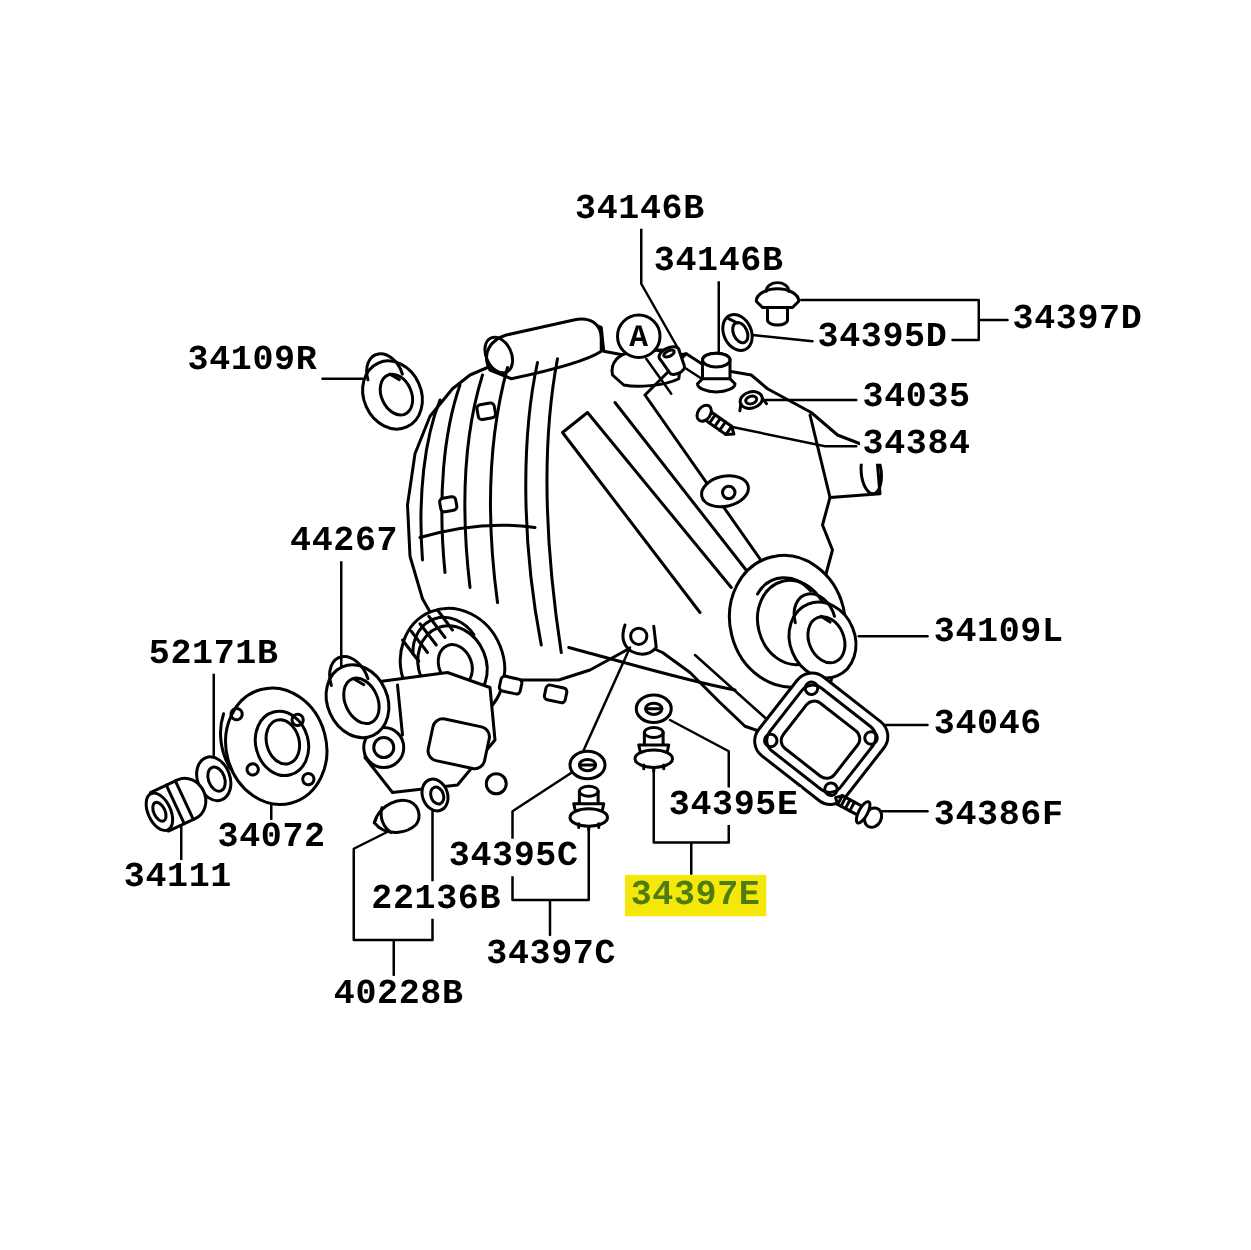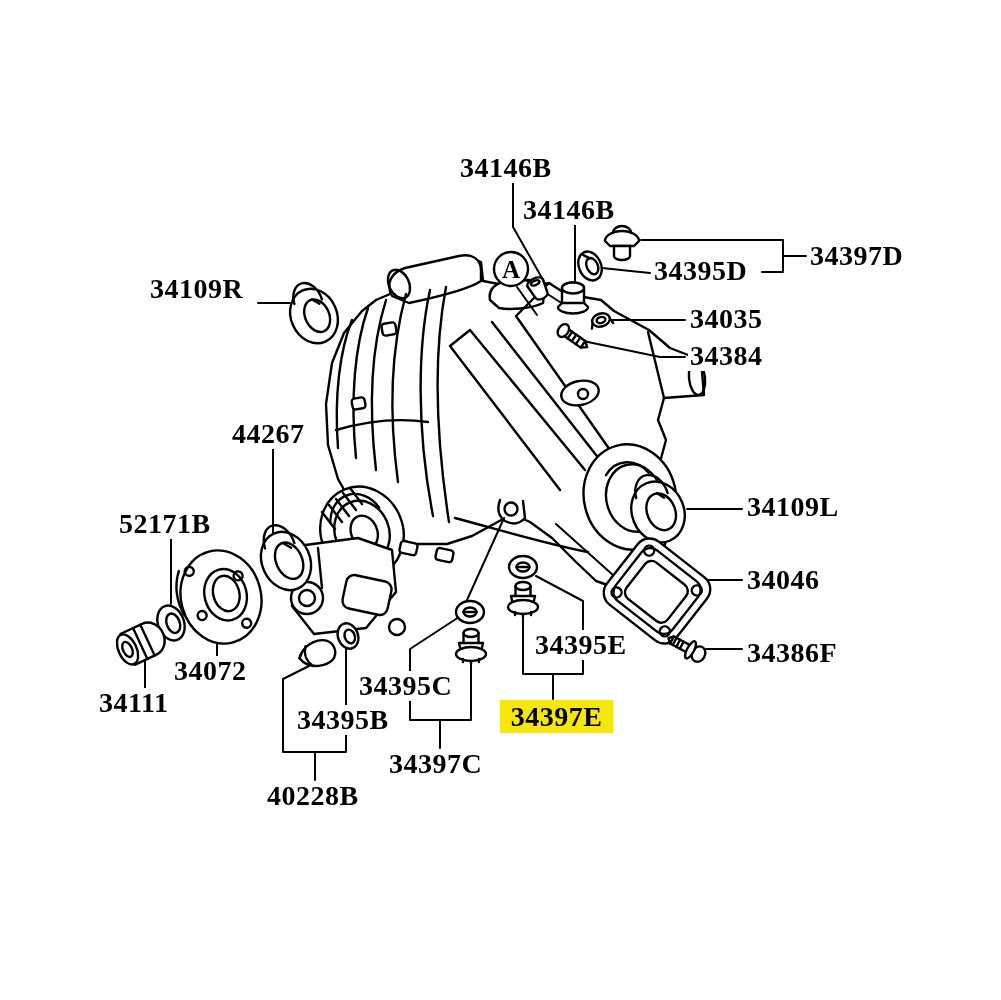--- a/index.html
+++ b/index.html
@@ -1,21 +1,21 @@
 <!DOCTYPE html>
 <html><head>
 <meta charset="utf-8">
 <style>
   html,body{margin:0;padding:0;background:#ffffff;}
   .stage{position:relative;width:1001px;height:992px;background:#fff;overflow:hidden;
-         font-family:Liberation Serif, serif;}
+         font-family:Liberation Mono, monospace;}
   .stage svg{position:absolute;left:0;top:0;}
   .plbl{position:absolute;font-weight:bold;font-size:28px;line-height:1;color:#000;
         background:#fff;white-space:nowrap;padding:1px 2px;letter-spacing:0.5px;}
-  .plbl.hl{background:#f6e70a;color:#000000;width:109px;height:31px;display:flex;
+  .plbl.hl{background:#f6e70a;color:#4d7c0f;width:109px;height:31px;display:flex;
            align-items:center;justify-content:center;padding:1px 2px;}
   .amark{position:absolute;left:491px;top:256px;width:40px;text-align:center;
          font-weight:bold;font-size:25px;color:#000;background:transparent;}
 </style>
 </head>
 <body>
 
 <div class="stage">
 
 <svg width="1001" height="1000" viewBox="0 0 1001 1000" fill="none" stroke="#000" stroke-width="2.4" stroke-linecap="round" stroke-linejoin="round">
@@ -239,20 +239,20 @@
 <div class="plbl" style="left:148px;top:274px">34109R</div>
 <div class="plbl" style="left:230px;top:419px">44267</div>
 <div class="plbl" style="left:745px;top:492px">34109L</div>
 <div class="plbl" style="left:117px;top:509px">52171B</div>
 <div class="plbl" style="left:745px;top:565px">34046</div>
 <div class="plbl" style="left:745px;top:638px">34386F</div>
 <div class="plbl" style="left:533px;top:630px">34395E</div>
 <div class="plbl" style="left:357px;top:671px">34395C</div>
 <div class="plbl" style="left:172px;top:656px">34072</div>
 <div class="plbl" style="left:97px;top:688px">34111</div>
-<div class="plbl" style="left:295px;top:705px">34395B</div>
+<div class="plbl" style="left:295px;top:705px">22136B</div>
 <div class="plbl hl" style="left:500px;top:700px">34397E</div>
 <div class="plbl" style="left:387px;top:749px">34397C</div>
 <div class="plbl" style="left:265px;top:781px">40228B</div>
 
 <div class="amark">A</div>
 
 </div>
 
 </body></html>

